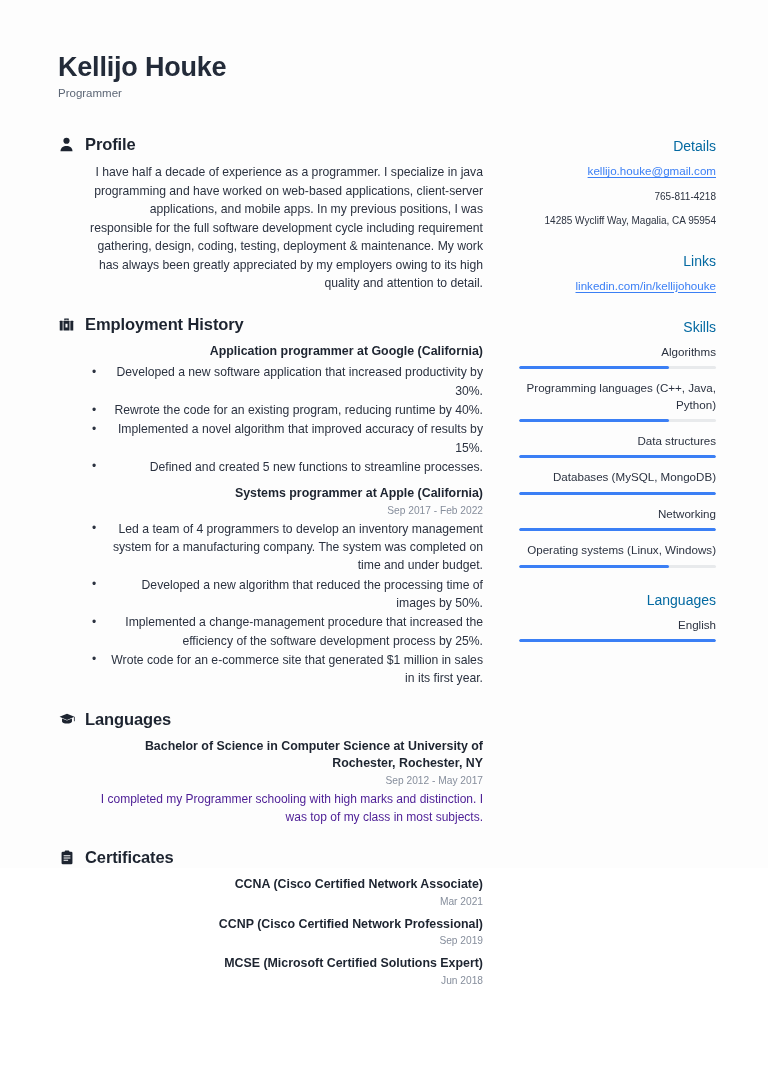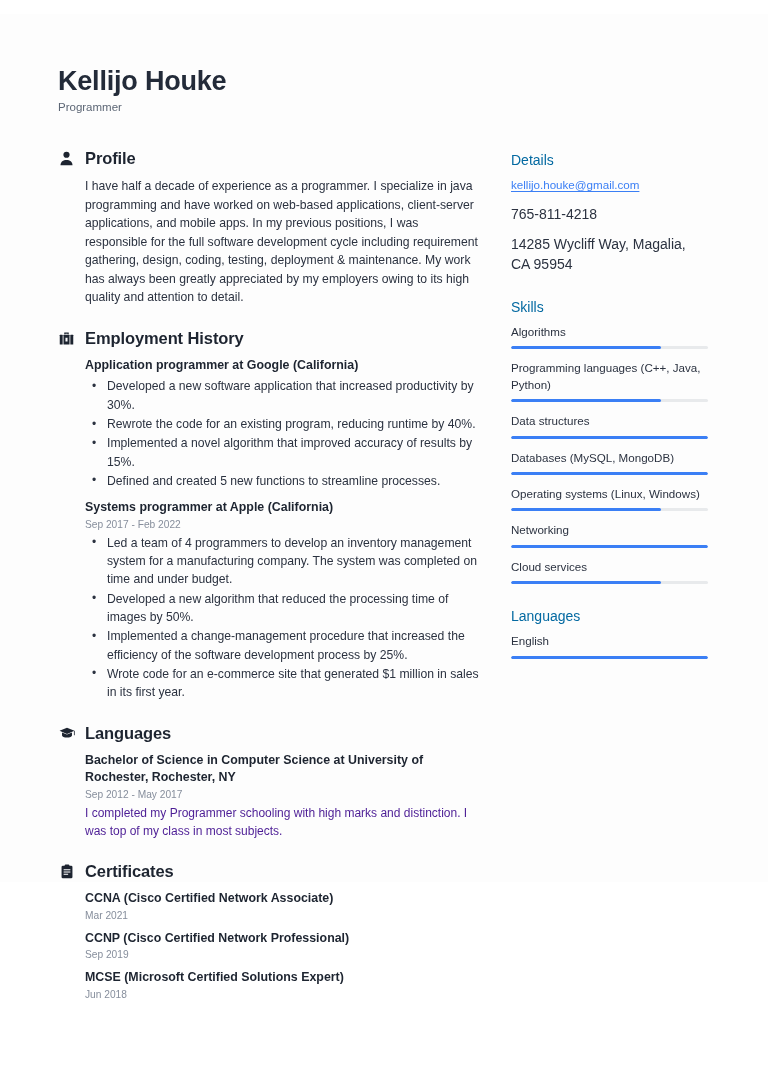--- a/index.html
+++ b/index.html
@@ -15,21 +15,20 @@
     color: #27303f;
     -webkit-font-smoothing: antialiased;
   }
 
   .page {
     position: relative;
     width: 768px;
     height: 868px;
     background: #fdfdfd;
     padding: 52px 44px 20px 58px;
-    margin-top: 14px;
   }
 
   
   .header { margin-bottom: 36px; }
 
   .full-name {
     font-size: 27px;
     font-weight: 700;
     letter-spacing: -0.2px;
     color: #232b39;
@@ -40,21 +39,22 @@
     font-size: 11.5px;
     color: #5c6675;
     margin-top: 4px;
     font-weight: 400;
   }
 
   
   .columns {
     display: flex;
     align-items: flex-start;
-    gap: 28px;
+    gap: 36px;
+    text-align: right;
   }
 
   .col-main { width: 425px; flex: 0 0 425px; }
   .col-side { width: 197px; flex: 0 0 197px; padding-top: 3px; }
 
   
   .section { margin-bottom: 22px; }
 
   .section-head {
     display: flex;
@@ -140,21 +140,21 @@
   .side-block { margin-bottom: 24px; }
 
   .side-title {
     font-size: 14px;
     font-weight: 400;
     color: #0369a1;
     margin-bottom: 9px;
   }
 
   .side-line {
-    font-size: 14px;
+    font-size: 10px;
     line-height: 1.45;
     color: #2b3240;
     margin-bottom: 10px;
   }
 
   .side-link {
     font-size: 11.6px;
     line-height: 1.45;
     color: #3b7ff5;
     text-decoration: underline;
@@ -314,20 +314,24 @@
 
     <div class="col-side">
 
       <div class="side-block">
         <div class="side-title">Details</div>
         <a class="side-link" style="color: rgb(59, 127, 245);">kellijo.houke@gmail.com</a>
         <div class="side-line">765-811-4218</div>
         <div class="side-line">14285 Wycliff Way, Magalia, CA 95954</div>
       </div>
 
+      <div class="side-block">
+        <div class="side-title">Links</div>
+        <a class="side-link" style="color: rgb(59, 127, 245);">linkedin.com/in/kellijohouke</a>
+      </div>
 
       <div class="side-block">
         <div class="side-title">Skills</div>
 
         <div class="skill">
           <div class="skill-label">Algorithms</div>
           <div class="bar-track" style="background: rgb(232, 234, 236);">
             <div class="bar-fill" style="width: 76%; background: rgb(59, 127, 245);"></div>
           </div>
         </div>
@@ -347,39 +351,33 @@
         </div>
 
         <div class="skill">
           <div class="skill-label">Databases (MySQL, MongoDB)</div>
           <div class="bar-track" style="background: rgb(232, 234, 236);">
             <div class="bar-fill" style="width: 100%; background: rgb(59, 127, 245);"></div>
           </div>
         </div>
 
         <div class="skill">
+          <div class="skill-label">Networking</div>
+          <div class="bar-track" style="background: rgb(232, 234, 236);">
+            <div class="bar-fill" style="width: 100%; background: rgb(59, 127, 245);"></div>
+          </div>
+        </div>
+
+        <div class="skill">
           <div class="skill-label">Operating systems (Linux, Windows)</div>
           <div class="bar-track" style="background: rgb(232, 234, 236);">
             <div class="bar-fill" style="width: 76%; background: rgb(59, 127, 245);"></div>
           </div>
         </div>
 
-        <div class="skill">
-          <div class="skill-label">Networking</div>
-          <div class="bar-track" style="background: rgb(232, 234, 236);">
-            <div class="bar-fill" style="width: 100%; background: rgb(59, 127, 245);"></div>
-          </div>
-        </div>
-
-        <div class="skill">
-          <div class="skill-label">Cloud services</div>
-          <div class="bar-track" style="background: rgb(232, 234, 236);">
-            <div class="bar-fill" style="width: 76%; background: rgb(59, 127, 245);"></div>
-          </div>
-        </div>
       </div>
 
       <div class="side-block">
         <div class="side-title">Languages</div>
 
         <div class="skill">
           <div class="skill-label">English</div>
           <div class="bar-track" style="background: rgb(232, 234, 236);">
             <div class="bar-fill" style="width: 100%; background: rgb(59, 127, 245);"></div>
           </div>

